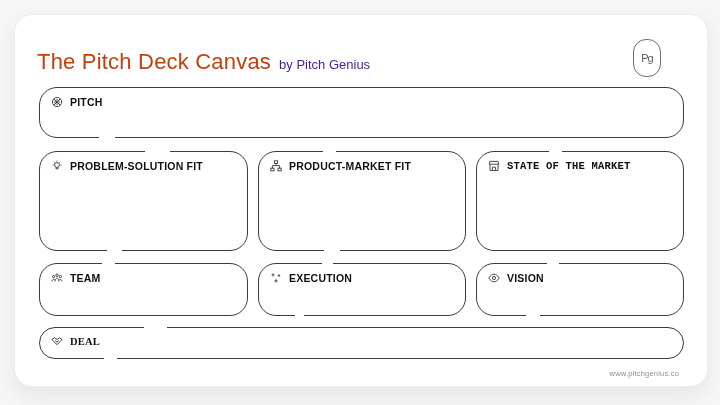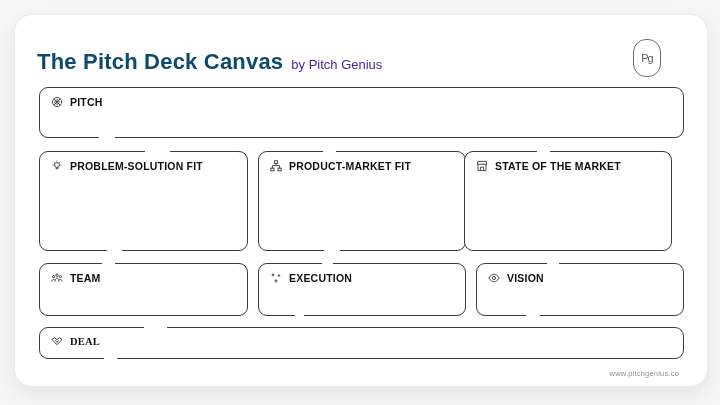--- a/index.html
+++ b/index.html
@@ -12,48 +12,48 @@
   .card{
     position:absolute;left:14px;top:14px;width:692px;height:371px;
     background:#ffffff;border:1px solid #ececec;border-radius:18px;
     box-shadow:0 8px 20px rgba(0,0,0,.07);
   }
   .card-header{
     position:absolute;left:22px;top:26px;right:22px;height:42px;
     display:flex;align-items:center;
   }
   .title-wrap{display:flex;align-items:baseline;gap:8px;}
-  .title{font-size:22px;font-weight:bold;color:#0c4a6e;letter-spacing:.2px;}
+  .title{font-size:22px;font-weight:normal;color:#c2410c;letter-spacing:.2px;}
   .subtitle{font-size:13px;color:#4c1d95;}
   .logo{
     position:absolute;right:24px;top:-2px;width:26px;height:36px;
     border:1.3px solid #6d6d6d;border-radius:13px;
     display:flex;align-items:center;justify-content:center;
     color:#5c5c5c;font-size:11px;letter-spacing:-1px;margin-left:12px;
   }
   .box{
     position:absolute;background:#fff;
-    border:1.4px solid #3b3b3b;border-radius:9px;
+    border:1.4px solid #3b3b3b;border-radius:18px;
   }
   .box-head{
     display:flex;align-items:center;gap:7px;
     padding:8px 11px 0 11px;
   }
   .ic{width:12px;height:12px;display:inline-flex;flex:0 0 auto;color:#4a4a4a;}
   .ic svg{width:12px;height:12px;display:block;}
   .lbl{font-size:10.5px;font-weight:bold;color:#101010;letter-spacing:.2px;white-space:nowrap;}
   
   .bgap{position:absolute;height:4px;background:#fff;}
   .bgap.t{top:-2px;}
   .bgap.b{bottom:-2px;}
   
   .pitch{left:24px;top:72px;width:643px;height:49px;}
   .psf  {left:24px;top:136px;width:207px;height:98px;}
   .pmf  {left:243px;top:136px;width:206px;height:98px;}
-  .som  {left:449px;top:136px;width:206px;height:98px;}
+  .som  {left:461px;top:136px;width:206px;height:98px;font-family:Liberation Mono, monospace;}
   .team {left:24px;top:248px;width:207px;height:51px;}
   .exec {left:243px;top:248px;width:206px;height:51px;}
   .vis  {left:461px;top:248px;width:206px;height:51px;}
   .deal {left:24px;top:312px;width:643px;height:30px;}
   .deal .box-head{padding-top:7px;font-family:Liberation Serif, serif;}
   .footer{
     position:absolute;right:28px;bottom:8px;
     font-size:7.5px;color:#8f8f8f;letter-spacing:.2px;padding-left:15px;
   }
 </style>

